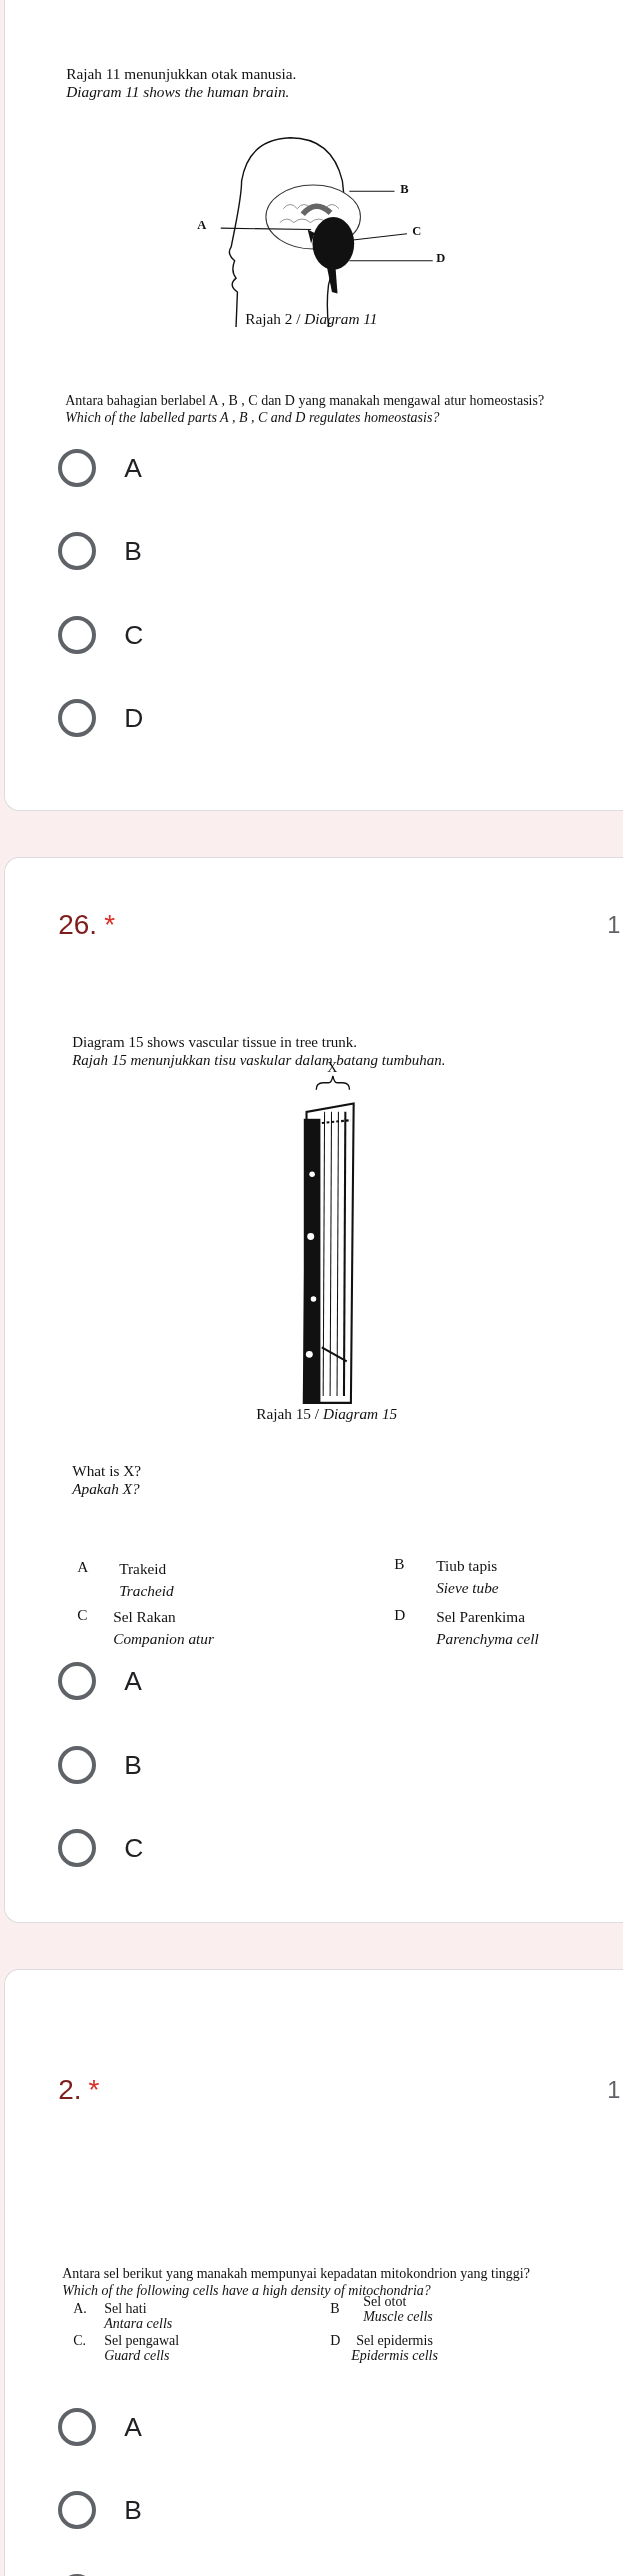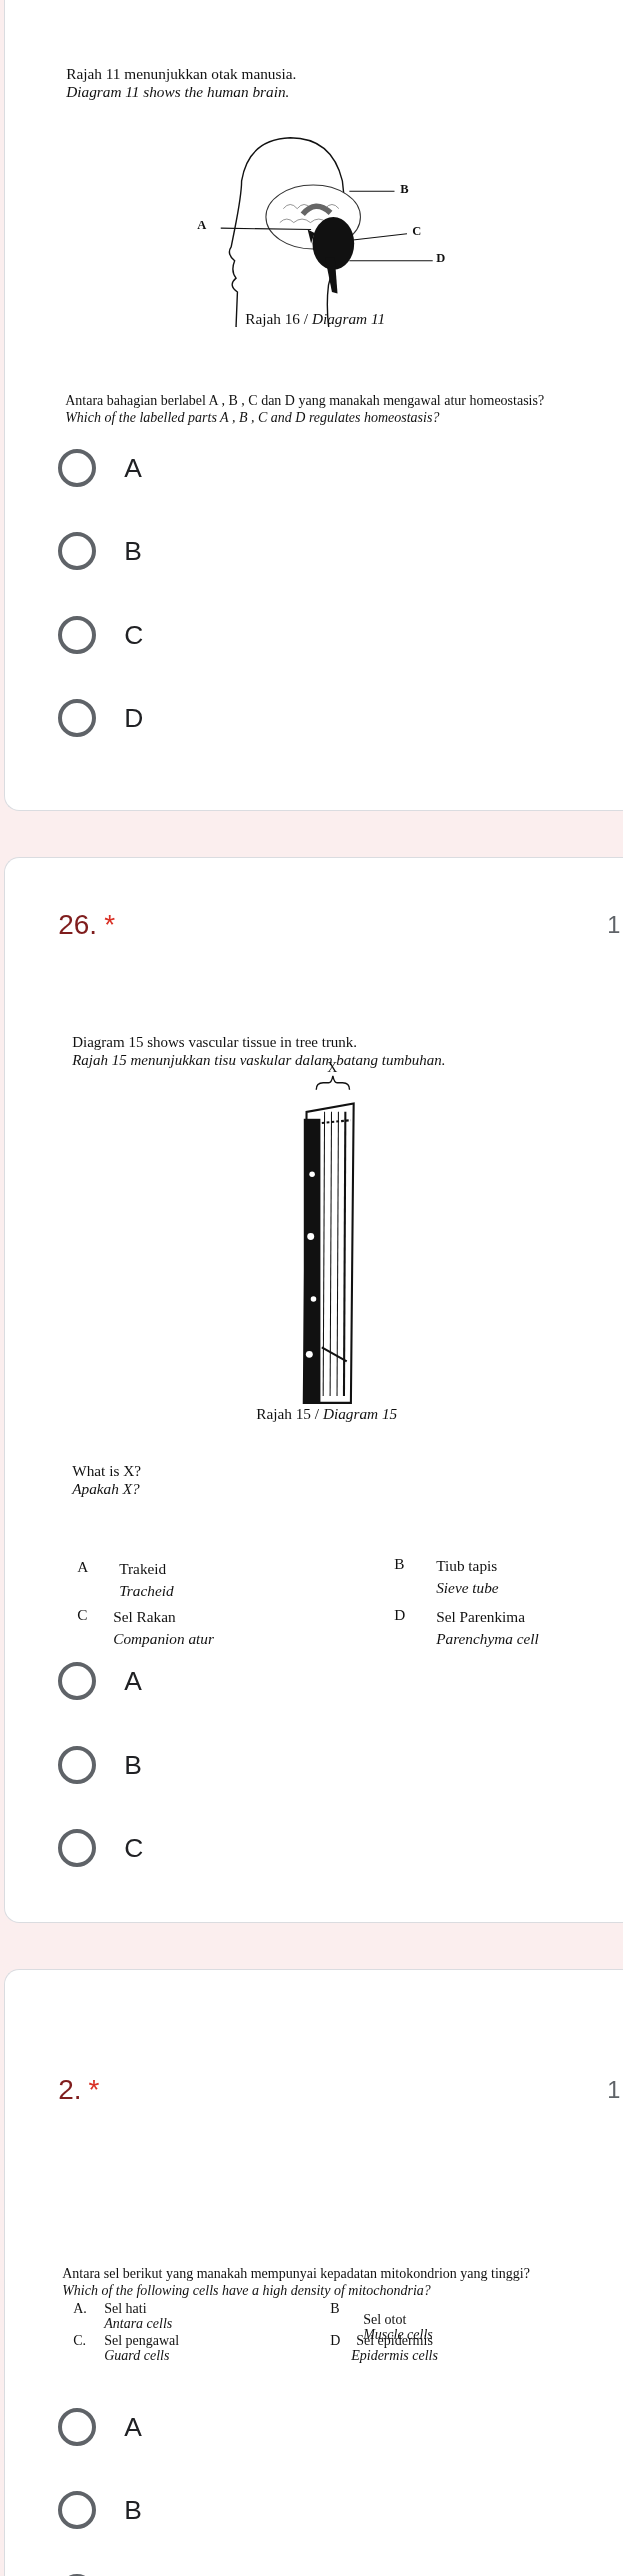--- a/index.html
+++ b/index.html
@@ -67,21 +67,21 @@
       <line x1="235" y1="85" x2="300" y2="85" stroke="#111" stroke-width="1.5"></line>
       <line x1="240" y1="155" x2="318" y2="146" stroke="#111" stroke-width="1.5"></line>
       <line x1="235" y1="185" x2="355" y2="185" stroke="#111" stroke-width="1.5"></line>
     </svg>
     <span class="caption" style="left:11px; top:86px; font-weight:bold; font-size:12.5px;">A</span>
     <span class="caption" style="left:214px; top:50px; font-weight:bold; font-size:12.5px;">B</span>
     <span class="caption" style="left:226px; top:92px; font-weight:bold; font-size:12.5px;">C</span>
     <span class="caption" style="left:250px; top:119px; font-weight:bold; font-size:12.5px;">D</span>
   </div>
   <div class="caption" style="left:240px; top:310px;">
-    <span>Rajah 16 / </span><span class="ital">Diagram 11</span>
+    <span>Rajah 2 / </span><span class="ital">Diagram 11</span>
   </div>
 
   <div class="passage" style="left:60px; top:393px; font-size:14px; line-height:16.7px;">
     <div class="line">Antara bahagian berlabel A , B , C dan D yang manakah mengawal atur homeostasis?</div>
     <div class="line ital">Which of the labelled parts A , B , C and D regulates homeostasis?</div>
   </div>
 
   <div class="option" style="top:449px;">
     <div class="radio"></div>
     <span class="opt-label">A</span>
@@ -206,21 +206,21 @@
     <div class="cg-item" style="left:68px; top:331px;">
       <span>A.</span>
     </div>
     <div class="cg-item" style="left:99px; top:331px; line-height:15.3px;">
       <div>Sel hati</div>
       <div class="ital">Antara cells</div>
     </div>
     <div class="cg-item" style="left:325px; top:331px;">
       <span>B</span>
     </div>
-    <div class="cg-item" style="left:358px; top:342px; line-height:15.3px;">
+    <div class="cg-item" style="left:358px; top:324px; line-height:15.3px;">
       <div>Sel otot</div>
       <div class="ital">Muscle cells</div>
     </div>
     <div class="cg-item" style="left:68px; top:363px;">
       <span>C.</span>
     </div>
     <div class="cg-item" style="left:99px; top:363px; line-height:15.3px;">
       <div>Sel pengawal</div>
       <div class="ital">Guard cells</div>
     </div>

